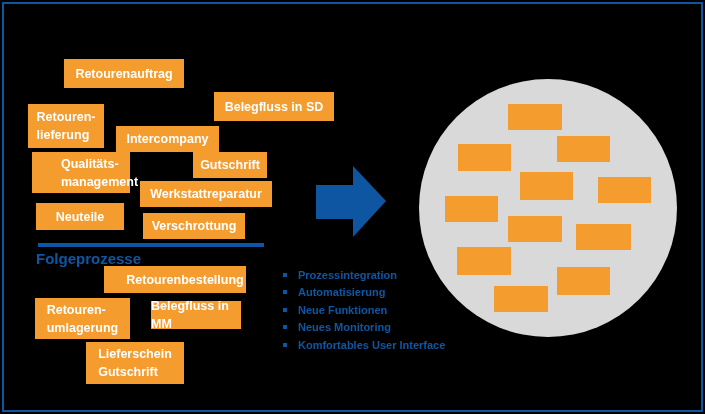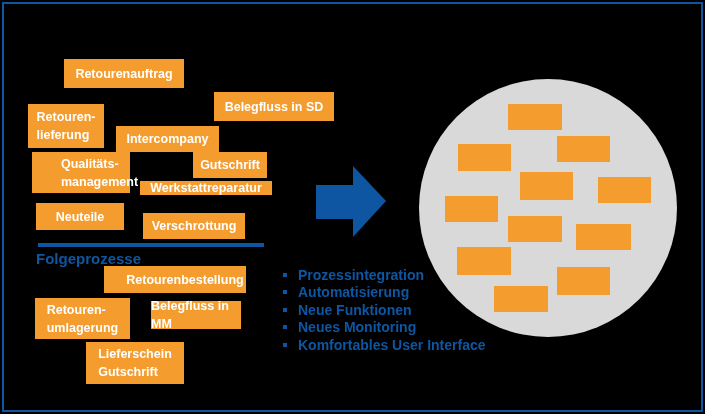--- a/index.html
+++ b/index.html
@@ -59,21 +59,21 @@
     position:absolute;
     list-style:none;
   }
   .benefit-item{
     position:relative;
     height:17.5px;
     padding-left:18px;
     display:flex;align-items:center;
     color:var(--accent-blue);
     font-weight:bold;
-    font-size:14px;
+    font-size:11px;
     white-space:nowrap;
   }
   .bullet-marker{
     position:absolute;left:3px;top:50%;
     width:4px;height:4px;margin-top:-2px;
     background:var(--accent-blue);
   }
 </style>
 </head>
 <body>
@@ -83,21 +83,21 @@
 
   <div id="process-layer">
       <div class="process-box" style="left: 64px; top: 59px; width: 120px; height: 29px;">Retourenauftrag</div>
       <div class="process-box" style="left: 171px; top: 92px; width: 120px; height: 29px; margin-left: 43px;">Belegfluss in SD</div>
       <div class="process-box" style="left: 28px; top: 104px; width: 76px; height: 44px;">Retouren-
 lieferung</div>
       <div class="process-box" style="left: 116px; top: 126px; width: 103px; height: 26px;">Intercompany</div>
       <div class="process-box" style="left: 32px; top: 152px; width: 98px; height: 41px; padding-left: 37px;">Qualitäts-
 management</div>
       <div class="process-box" style="left: 193px; top: 152px; width: 74px; height: 26px;">Gutschrift</div>
-      <div class="process-box" style="left: 140px; top: 181px; width: 132px; height: 14px;">Werkstattreparatur</div>
+      <div class="process-box" style="left: 140px; top: 181px; width: 132px; height: 26px;">Werkstattreparatur</div>
       <div class="process-box" style="left: 36px; top: 203px; width: 88px; height: 27px;">Neuteile</div>
       <div class="process-box" style="left: 143px; top: 213px; width: 102px; height: 26px;">Verschrottung</div>
       <div class="process-box" style="left: 104px; top: 266px; width: 142px; height: 27px; padding-left: 20px;">Retourenbestellung</div>
       <div class="process-box" style="left: 35px; top: 298px; width: 95px; height: 41px;">Retouren-
 umlagerung</div>
       <div class="process-box" style="left: 151px; top: 301px; width: 90px; height: 28px;">Belegfluss in MM</div>
       <div class="process-box" style="left: 86px; top: 342px; width: 98px; height: 42px;">Lieferschein
 Gutschrift</div>
     </div>
 

